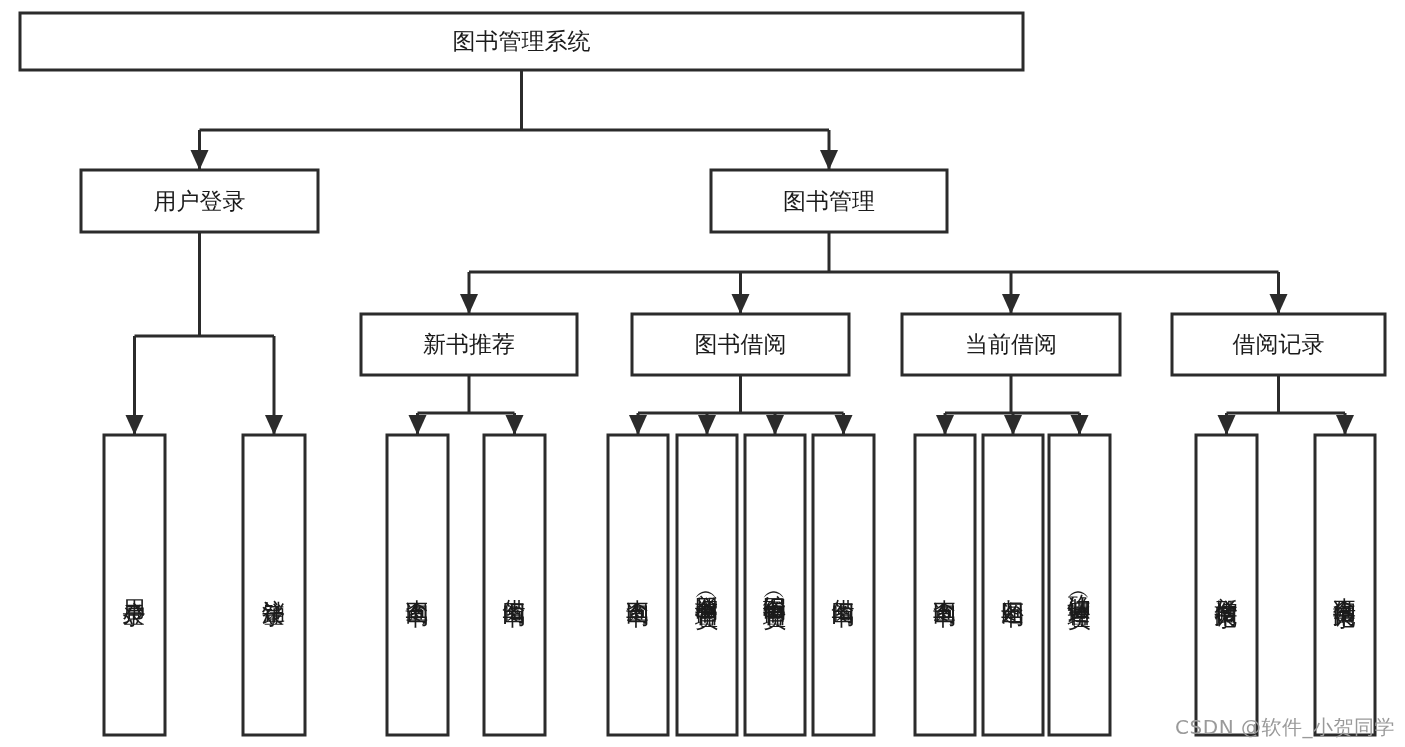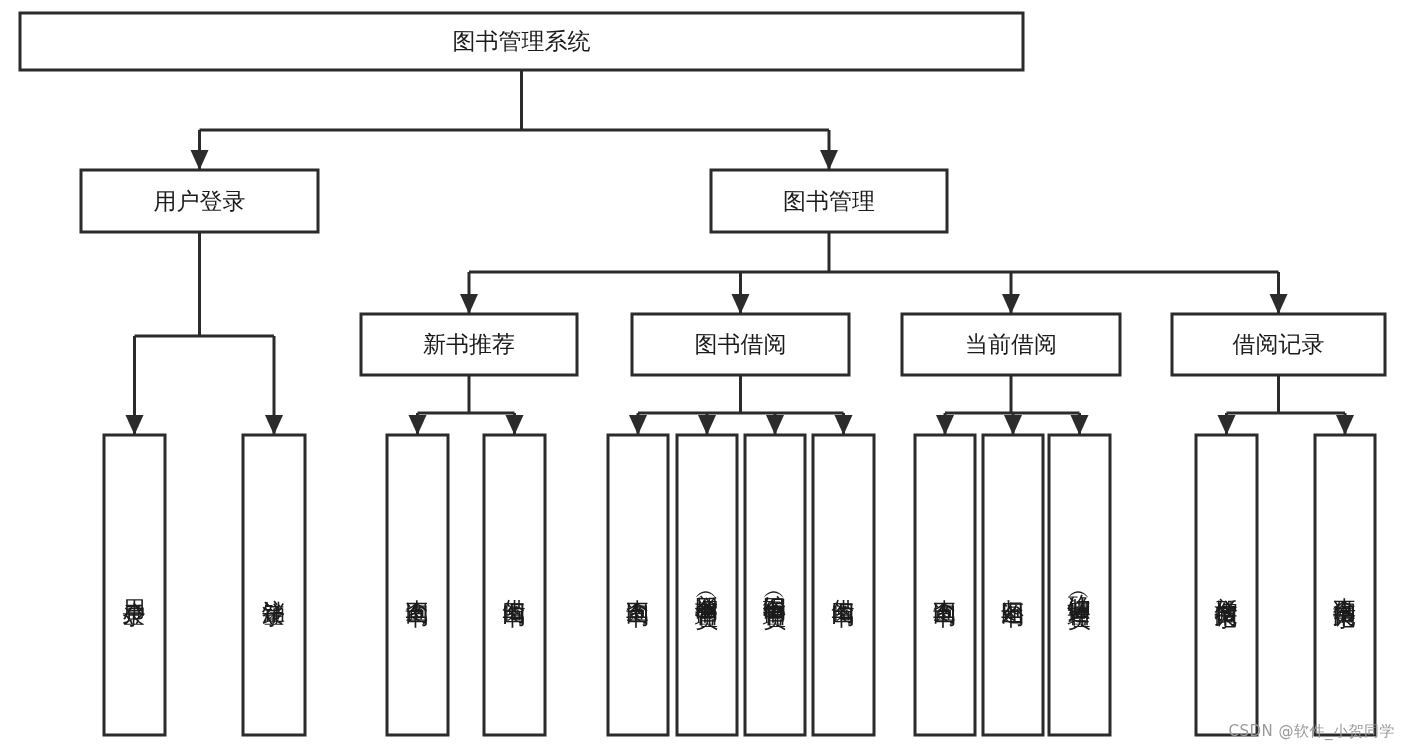--- a/index.html
+++ b/index.html
@@ -59,21 +59,21 @@
     line-height: 1.05;
     letter-spacing: 2px;
     color: #1b1b1b;
     white-space: nowrap;
   }
   .watermark {
     position: absolute;
     right: 10px;
     bottom: 6px;
     font-family: "DejaVu Sans", "Liberation Sans", sans-serif;
-    font-size: 15px;
+    font-size: 20px;
     color: #9a9a9a;
     letter-spacing: 0.5px;
     white-space: nowrap;
   }
 </style>
 </head>
 <body>
 
 <div id="page">
 

